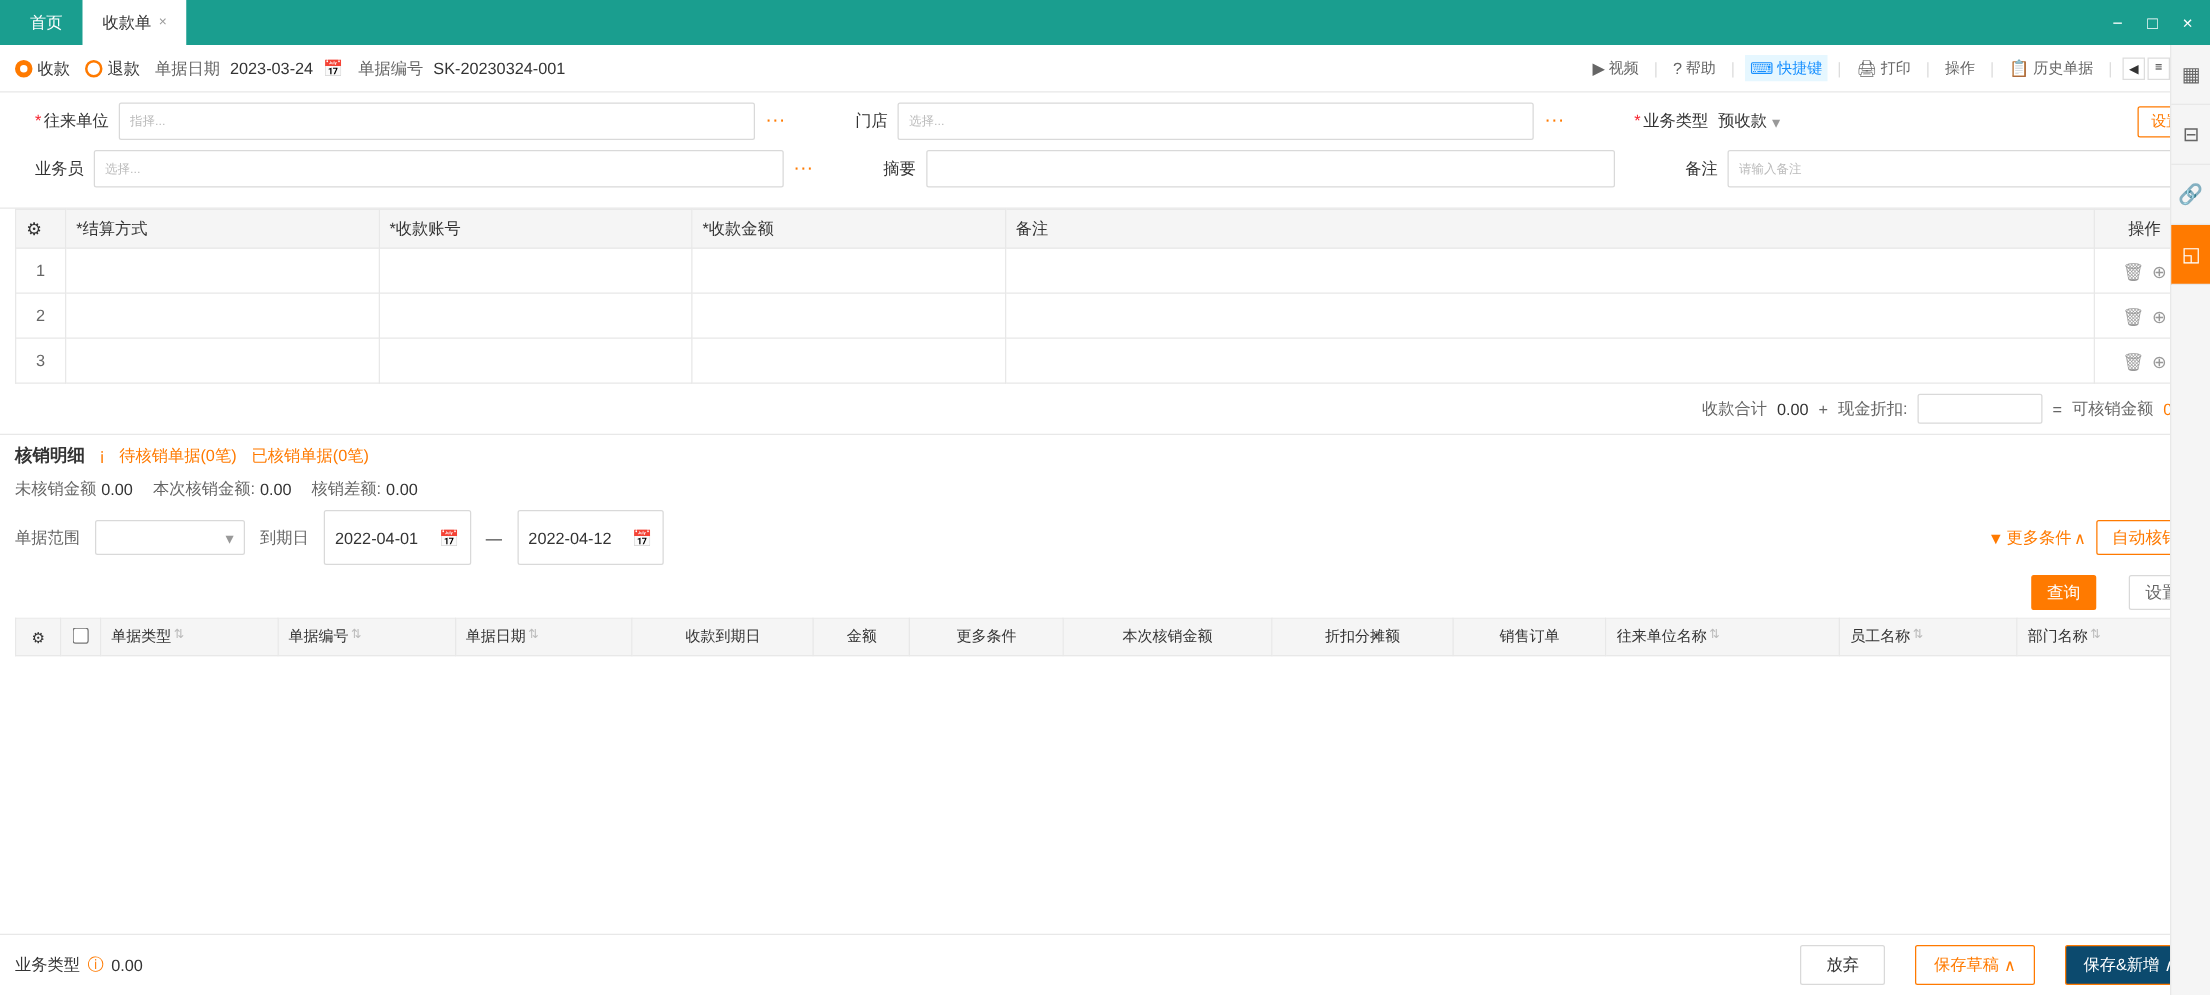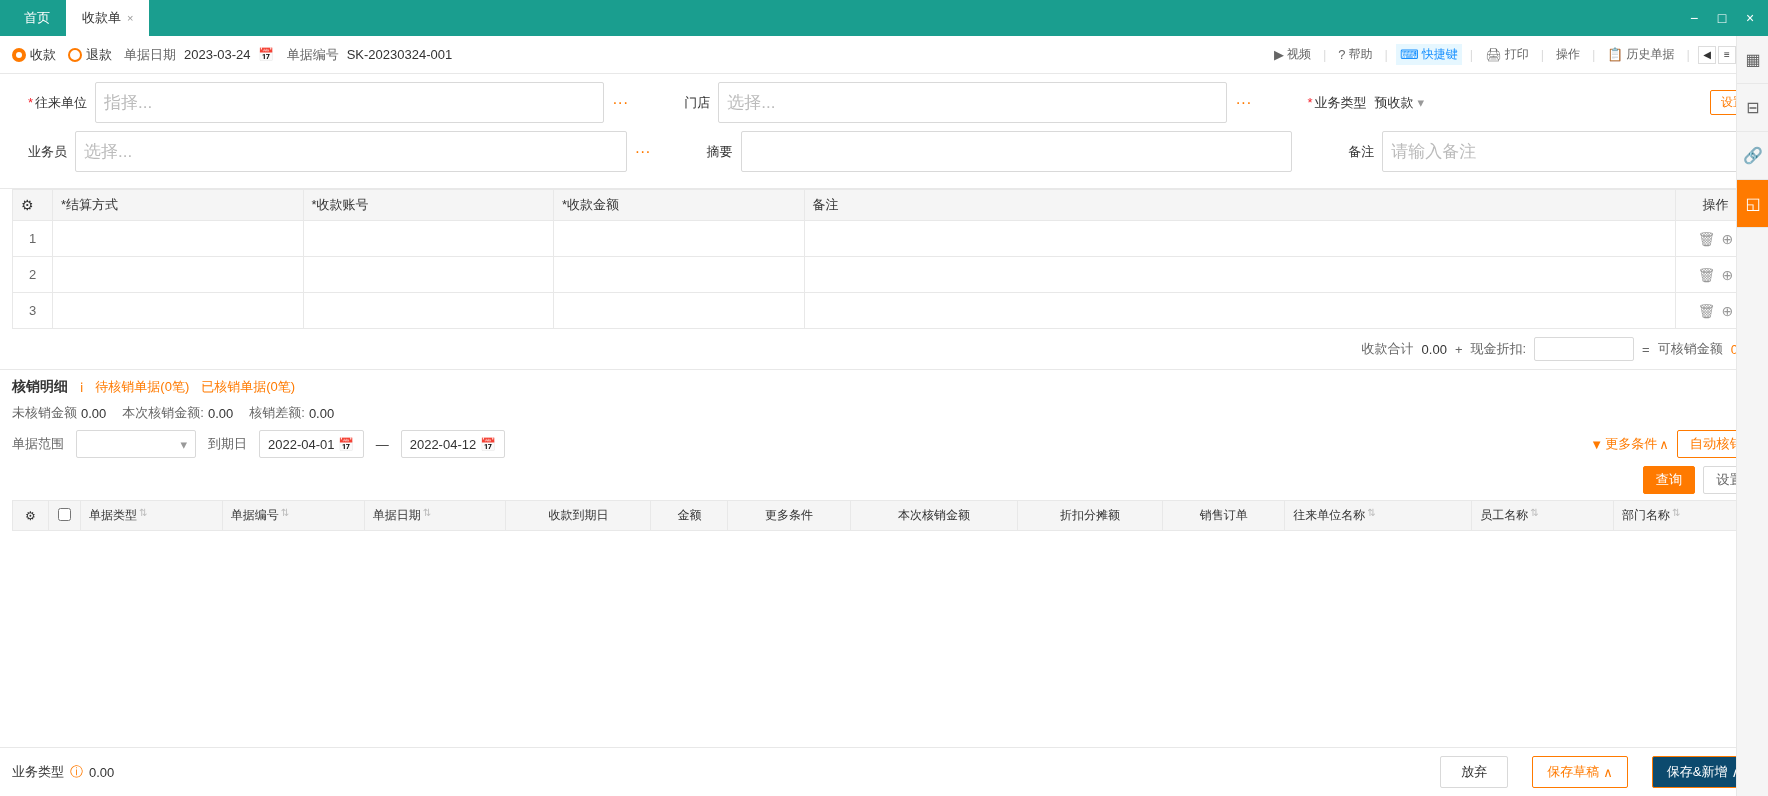--- a/index.html
+++ b/index.html
@@ -38,21 +38,21 @@
     .toolbar-divider { color: #ddd; }
     .layout-icons { display: flex; gap: 2px; }
     .layout-icon { width: 18px; height: 18px; border: 1px solid #ddd; display: flex; align-items: center; justify-content: center; cursor: pointer; font-size: 10px; }
     .layout-icon.active { background: #ff7a00; color: #fff; border-color: #ff7a00; }
 
     
     .form-fields { padding: 8px 12px; border-bottom: 1px solid #e8e8e8; }
     .form-row { display: flex; align-items: center; gap: 8px; margin-bottom: 8px; margin-left: 16px; }
     .field-label { color: #333; white-space: nowrap; min-width: fit-content; }
     .field-label.required::before { content: '*'; color: #f5222d; margin-right: 2px; }
-    .field-input { flex: 1; height: 41px; border: 1px solid #d9d9d9; border-radius: 2px; padding: 0 8px; color: #bbb; font-size: 17px; outline: none; display: flex; align-items: center; }
+    .field-input { flex: 1; height: 30px; border: 1px solid #d9d9d9; border-radius: 2px; padding: 0 8px; color: #bbb; font-size: 10px; outline: none; display: flex; align-items: center; }
     .field-more { color: #ff7a00; cursor: pointer; font-size: 16px; }
     .select-arrow { color: #999; cursor: pointer; }
 
     
     .table-section { flex: 0 0 auto; padding: 0 12px; }
     .data-table { width: 100%; border-collapse: collapse; }
     .data-table th { background: #f5f5f5; border: 1px solid #e8e8e8; padding: 6px 8px; text-align: left; font-weight: normal; color: #333; white-space: nowrap; }
     .data-table td { border: 1px solid #e8e8e8; padding: 4px 8px; height: 36px; }
     .data-table .row-num { text-align: center; color: #666; width: 40px; }
     .table-actions { display: flex; gap: 6px; align-items: center; }
@@ -73,21 +73,21 @@
     .reconcile-tab { color: #ff7a00; cursor: pointer; font-size: 13px; }
     .reconcile-stats { display: flex; align-items: center; gap: 16px; margin-bottom: 8px; }
     .stat-item { display: flex; align-items: center; gap: 4px; font-size: 13px; }
     .stat-label { color: #666; }
     .stat-value { color: #333; }
     .reconcile-toolbar { display: flex; align-items: center; gap: 8px; margin-bottom: 8px; justify-content: space-between; }
     .filter-left { display: flex; align-items: center; gap: 12px; flex-wrap: wrap; }
     .filter-right { display: flex; align-items: center; gap: 8px; }
     .filter-label { color: #666; white-space: nowrap; }
     .filter-select { display: flex; align-items: center; gap: 4px; border: 1px solid #d9d9d9; border-radius: 2px; padding: 2px 8px; height: 28px; min-width: 120px; cursor: pointer; }
-    .filter-date { display: flex; align-items: center; gap: 4px; border: 1px solid #d9d9d9; border-radius: 2px; padding: 2px 8px; height: 28px; cursor: pointer; }
+    .filter-date { display: flex; align-items: center; gap: 17px; border: 1px solid #d9d9d9; border-radius: 2px; padding: 2px 8px; height: 44px; cursor: pointer; }
     .more-filters { color: #ff7a00; cursor: pointer; display: flex; align-items: center; gap: 2px; font-size: 13px; }
     .btn-auto { background: #fff; border: 1px solid #ff7a00; color: #ff7a00; padding: 4px 12px; cursor: pointer; border-radius: 2px; }
     .btn-query { background: #ff7a00; border: 1px solid #ff7a00; color: #fff; padding: 4px 12px; cursor: pointer; border-radius: 2px; }
     .btn-settings { background: #fff; border: 1px solid #d9d9d9; color: #666; padding: 4px 12px; cursor: pointer; border-radius: 2px; }
 
     
     .bottom-table { flex: 1; overflow: auto; }
     .bottom-table table { width: 100%; border-collapse: collapse; }
     .bottom-table th { background: #f5f5f5; border: 1px solid #e8e8e8; padding: 6px 8px; font-weight: normal; color: #333; white-space: nowrap; font-size: 12px; }
     .th-sort { display: flex; align-items: flex-start; gap: 2px; }
@@ -340,21 +340,21 @@
       </div>
       <div class="filter-right">
         <div class="more-filters">
           <span>▼ </span>
           <span>更多条件</span>
           <span>∧</span>
         </div>
         <button class="btn-auto">自动核销</button>
       </div>
     </div>
-    <div style="display:flex;justify-content:flex-end;gap:8px;margin-bottom:6px;">
+    <div style="display:flex;justify-content:flex-end;gap:26px;margin-bottom:6px;">
       <button class="btn-query">查询</button>
       <button class="btn-settings">设置</button>
     </div>
 
     <div class="bottom-table">
       <table>
         <thead>
           <tr>
             <th class="col-setting"><span>⚙</span></th>
             <th class="checkbox-cell"><input type="checkbox" style=""></th>

